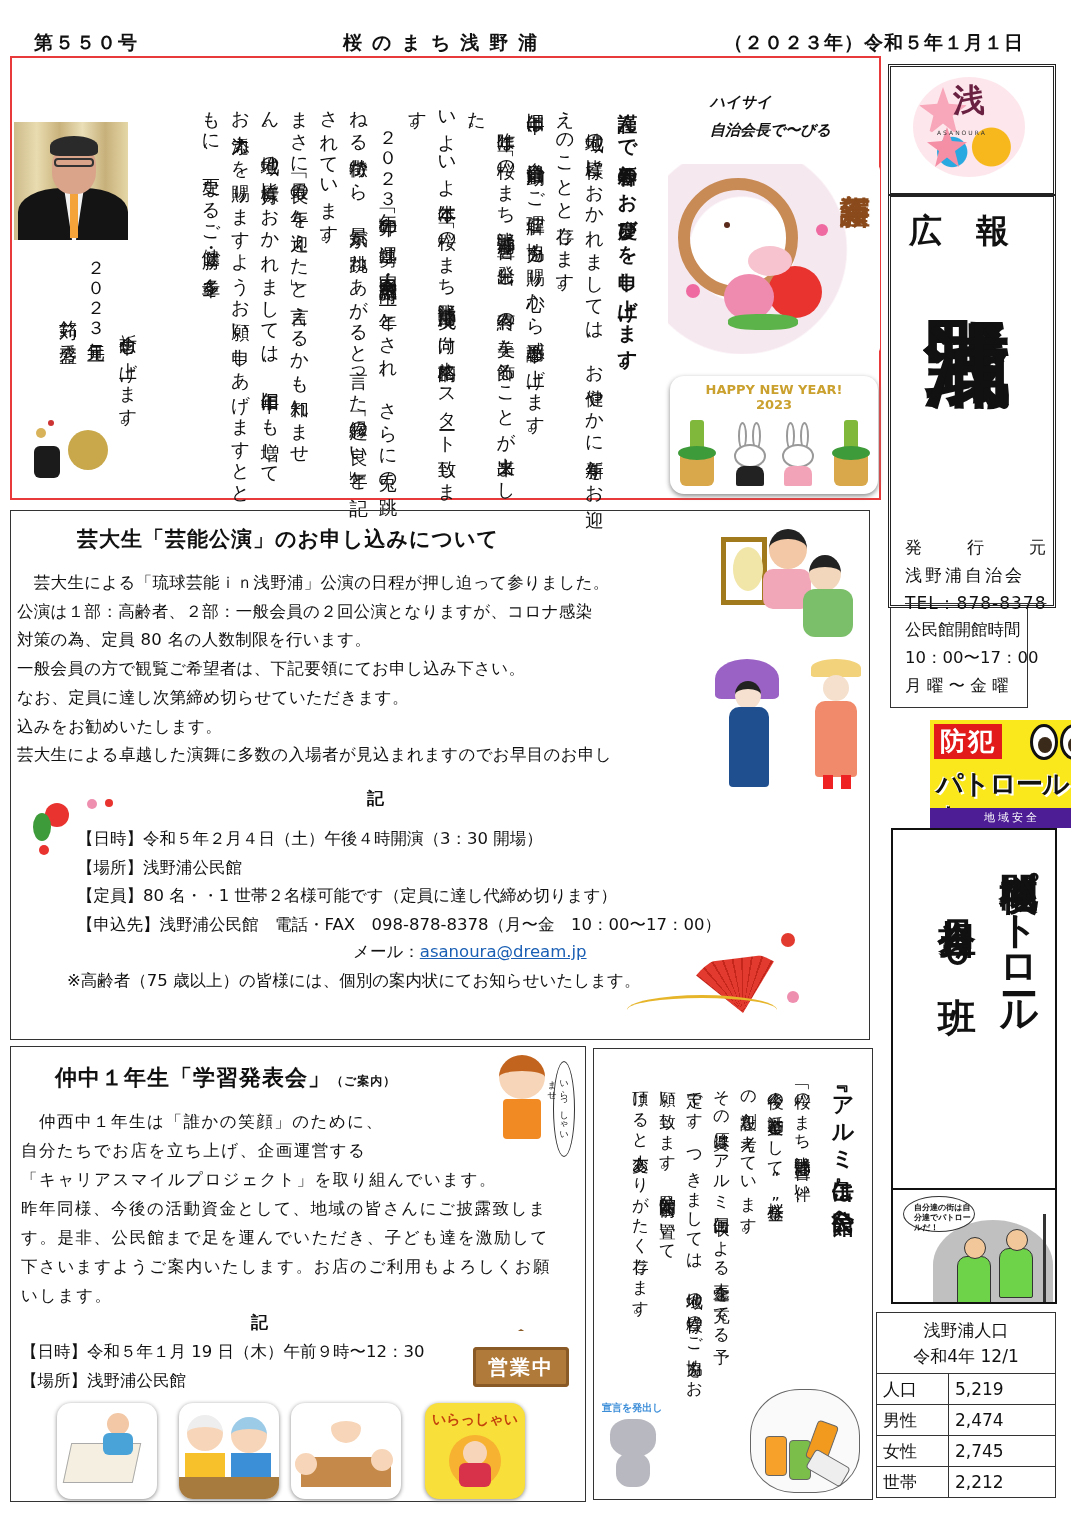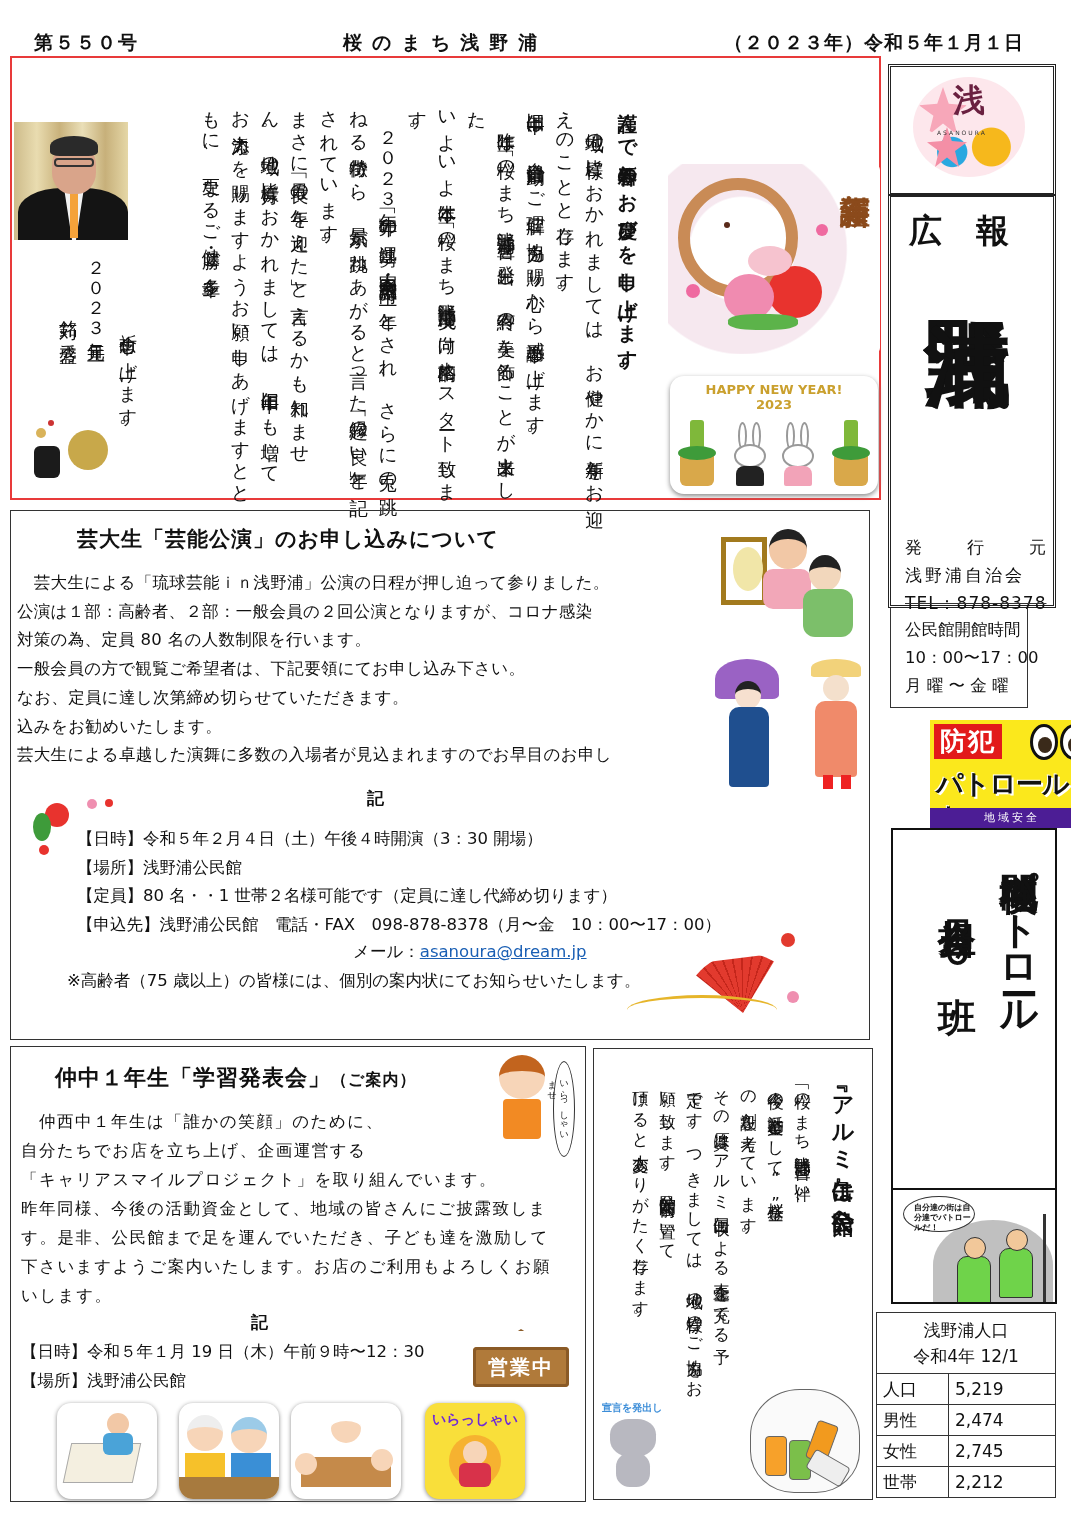--- a/index.html
+++ b/index.html
@@ -103,21 +103,21 @@
 
   
   .pop-table { left: 876px; top: 1312px; width: 180px; border-collapse: collapse; font-size: 17px; }
   .pop-table td { border: 1.5px solid #333; height: 31px; padding: 0 6px; }
   .pop-table .hdcell { text-align: center; line-height: 26px; padding: 4px 17px; height: 57px; }
   .pop-table .k { width: 72px; }
 
   
   .stu-box { left: 10px; top: 1046px; width: 576px; height: 456px; border: 1.5px solid #333; }
   .stu-title { position: absolute; left: 44px; top: 16px; font-size: 22px; letter-spacing: 1px; font-weight: bold; white-space: nowrap; }
-  .stu-title .small { font-size: 16px; }
+  .stu-title .small { font-size: 12px; }
   .stu-body { position: absolute; left: 10px; top: 60px; width: 560px; font-size: 16.5px; line-height: 29px; letter-spacing: 1.5px; }
   .stu-body p { margin: 0; white-space: nowrap; }
   .stu-details { position: absolute; left: 10px; top: 290px; font-size: 16.5px; line-height: 29px; white-space: nowrap; }
   .stu-details p { margin: 0; }
   .shop-sign { position: absolute; left: 462px; top: 300px; width: 96px; height: 40px; background: #b07a3a; border-radius: 4px; color: #fff; font-size: 20px; font-weight: bold; text-align: center; line-height: 40px; letter-spacing: 2px; box-shadow: inset 0 0 0 3px #8a5a26; }
   .shop-string { position: absolute; left: 478px; top: 282px; width: 64px; height: 20px; border-top: 2px solid #8a5a26; border-left: 2px solid #8a5a26; transform: skewX(0); clip-path: polygon(0 100%,50% 0,100% 100%); background: transparent; }
   .thumb { position: absolute; top: 356px; width: 100px; height: 96px; border-radius: 14px; box-shadow: 0 1px 4px #888; overflow: hidden; }
   .girl { position: absolute; left: 470px; top: 8px; width: 100px; height: 100px; }
   .girl .hd { position: absolute; left: 18px; top: 0; width: 46px; height: 44px; border-radius: 50%; background: #f7d5b8; border-top: 16px solid #c2641e; }
   .girl .apron { position: absolute; left: 22px; top: 44px; width: 38px; height: 40px; background: #f28a23; border-radius: 4px; }
@@ -166,20 +166,24 @@
   </div>
 
   <div style="position:absolute; left:16px; top:360px; width:82px; height:64px;">
     <div style="position:absolute; left:6px; top:28px; width:26px; height:32px; background:#1b1b1b; border-radius:6px;"></div>
     <div style="position:absolute; left:8px; top:10px; width:10px; height:10px; background:#d9b35a; border-radius:50%;"></div>
     <div style="position:absolute; left:20px; top:2px; width:6px; height:6px; background:#c33; border-radius:50%;"></div>
     <div style="position:absolute; left:40px; top:12px; width:40px; height:40px; background:#c8a84a; border-radius:50%;"></div>
   </div>
 
   <div class="greet-art">
+    <div class="haisai">
+      <div>ハイサイ</div>
+      <div class="l2">自治会長で〜びる</div>
+    </div>
     <div class="card1">
       <div class="wreath"></div>
       <div style="position:absolute; left:46px; top:44px; width:52px; height:54px; background:#fff; border-radius:50%;"></div>
       <div style="position:absolute; left:56px; top:58px; width:6px; height:6px; background:#5a2a1a; border-radius:50%;"></div>
       <div class="flower" style="left:100px; top:102px; width:54px; height:52px; background:#e8332e;"></div>
       <div class="flower" style="left:56px; top:110px; width:50px; height:46px; background:#f08bb0;"></div>
       <div class="flower" style="left:80px; top:82px; width:44px; height:30px; background:#f6c3cf;"></div>
       <div class="flower" style="left:60px; top:150px; width:70px; height:16px; background:#5cb34a; border-radius:40%;"></div>
       <div class="flower" style="left:18px; top:120px; width:14px; height:14px; background:#ef6aa0;"></div>
       <div class="flower" style="left:148px; top:60px; width:12px; height:12px; background:#ef6aa0;"></div>
@@ -391,21 +395,21 @@
     <div style="position:absolute; left:52px; top:50px; width:40px; height:30px; background:#3a8fd6;"></div>
     <div style="position:absolute; left:0; top:74px; width:100px; height:22px; background:#a77a3e;"></div>
   </div>
   <div class="thumb" style="left:280px; width:110px; background:#fff;">
     <div style="position:absolute; left:40px; top:10px; width:30px; height:30px; background:#f7d5b8; border-radius:50%; border-top:8px solid #fff;"></div>
     <div style="position:absolute; left:10px; top:54px; width:90px; height:30px; background:#c58a4a;"></div>
     <div style="position:absolute; left:4px; top:50px; width:22px; height:22px; background:#f7d5b8; border-radius:50%;"></div>
     <div style="position:absolute; left:80px; top:46px; width:22px; height:22px; background:#f7d5b8; border-radius:50%;"></div>
   </div>
   <div class="thumb" style="left:414px; background:#f9df3a;">
-    <div style="position:absolute; left:0; right:0; top:8px; text-align:center; font-size:14px; font-weight:bold; color:#6d28d9;">いらっしゃい</div>
+    <div style="position:absolute; left:0; right:0; top:8px; text-align:center; font-size:14px; font-weight:bold; color:#c2410c;">いらっしゃい</div>
     <div style="position:absolute; left:24px; top:32px; width:52px; height:52px; background:#f6b230; border-radius:50%;"></div>
     <div style="position:absolute; left:38px; top:38px; width:24px; height:24px; background:#f7d5b8; border-radius:50%;"></div>
     <div style="position:absolute; left:34px; top:60px; width:32px; height:24px; background:#d8324a; border-radius:6px;"></div>
   </div>
 </div>
 
 <div class="abs alu-box">
   <div class="alu-title vcol">『アルミ缶』は公民館へ</div>
   <div class="alu-body vcol">
     <p>「桜のまち浅野浦」宣言に伴い、</p>

